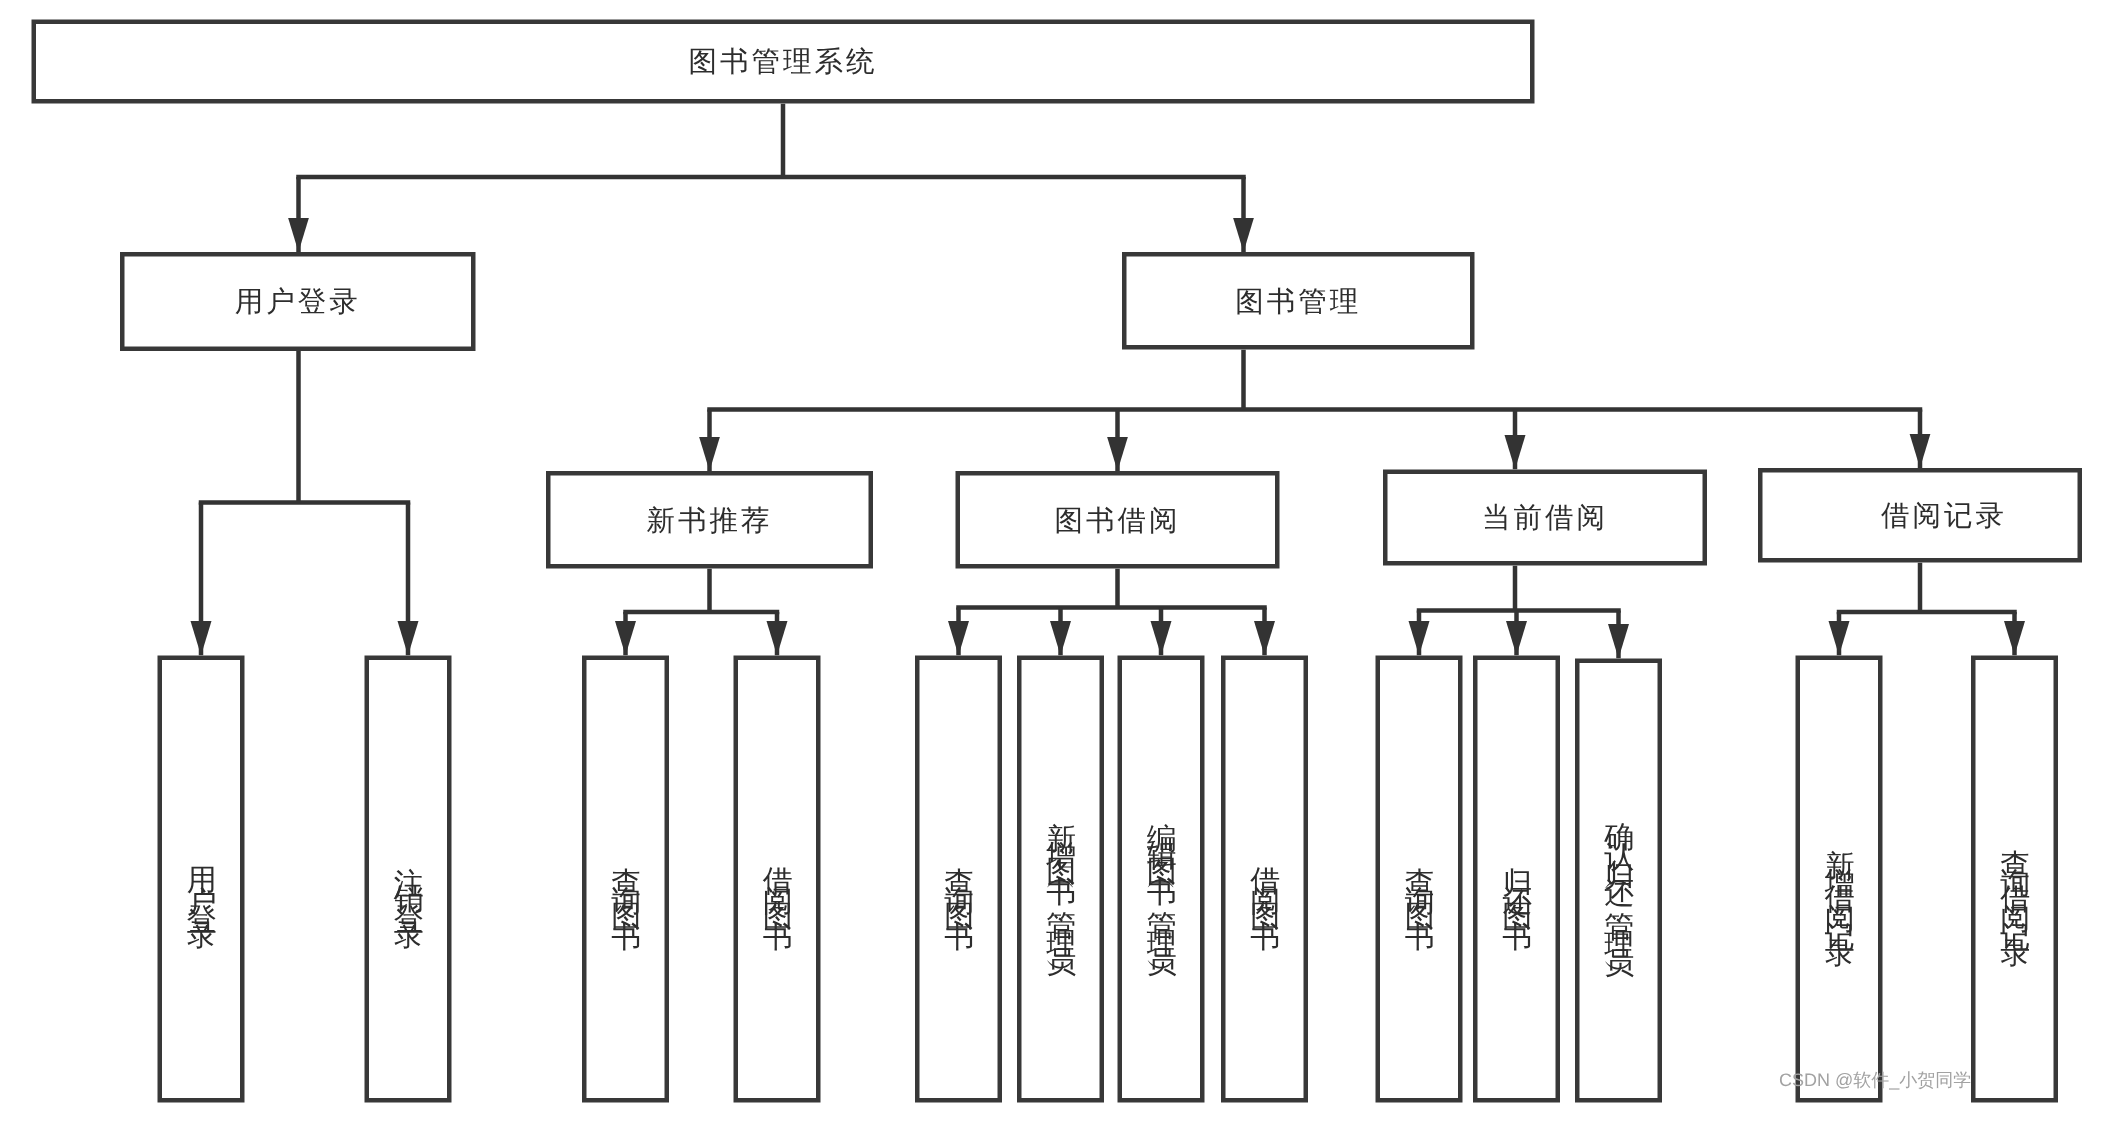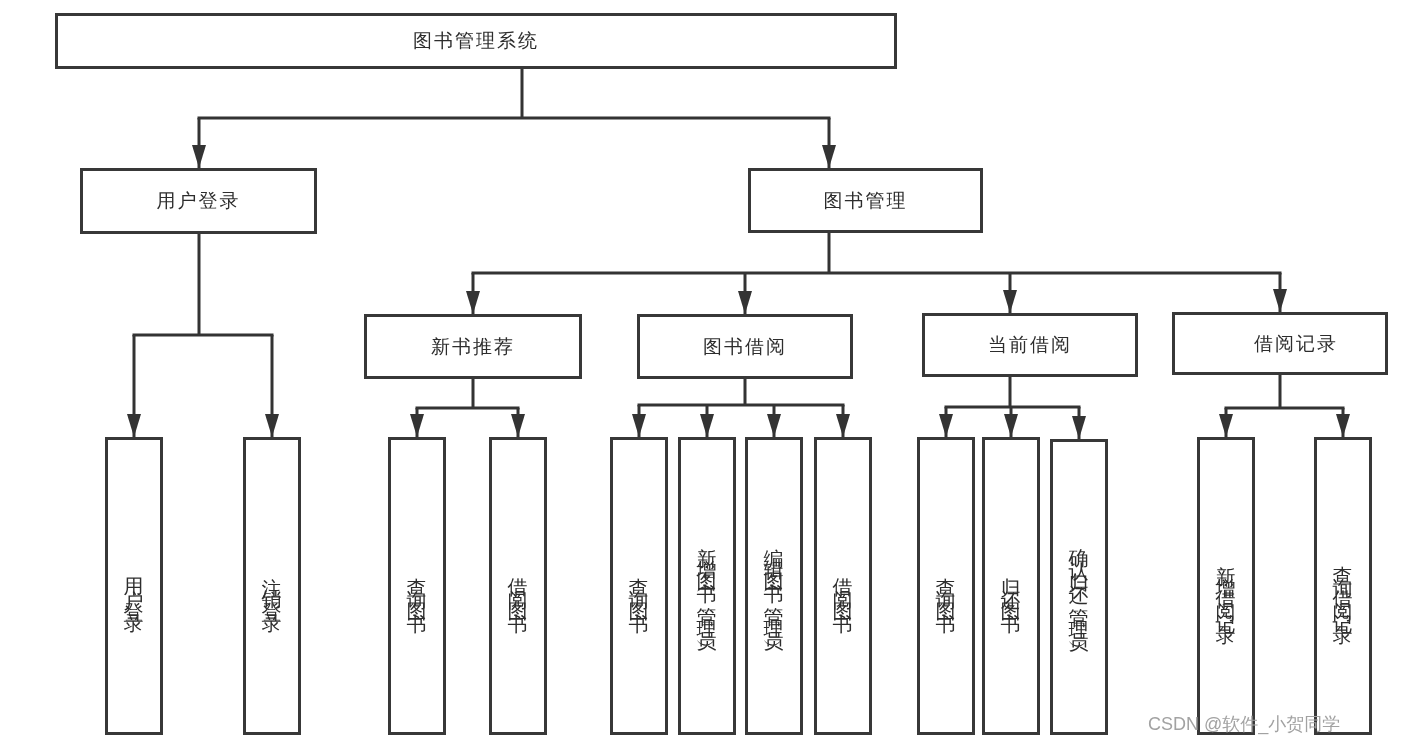--- a/index.html
+++ b/index.html
@@ -40,23 +40,23 @@
   }
   .leaf .vtext{
     writing-mode:vertical-rl;
     text-orientation:mixed;
     font-size:20px;
     letter-spacing:12px;
     line-height:1;
   }
   .watermark{
     position:absolute;
-    left:1148px;
+    left:1186px;
     top:712px;
-    font-size:18px;
+    font-size:12px;
     color:var(--wm);
     white-space:nowrap;
     z-index:5;
   }
 </style>
 </head>
 <body>
 
 <div class="stage">
 
@@ -91,21 +91,21 @@
       <line x1="774" y1="405" x2="774" y2="437" marker-end="url(#arw)"></line>
       <line x1="843" y1="405" x2="843" y2="437" marker-end="url(#arw)"></line>
       <line x1="946" y1="407" x2="946" y2="437" marker-end="url(#arw)"></line>
       <line x1="1011" y1="407" x2="1011" y2="437" marker-end="url(#arw)"></line>
       <line x1="1079" y1="407" x2="1079" y2="439" marker-end="url(#arw)"></line>
       <line x1="1226" y1="408" x2="1226" y2="437" marker-end="url(#arw)"></line>
       <line x1="1343" y1="408" x2="1343" y2="437" marker-end="url(#arw)"></line>
     </g>
   </svg>
 
-  <div class="box" style="left:21px;top:13px;width:842px;height:56px;margin-left:34px;">
+  <div class="box" style="left:21px;top:13px;width:1002px;height:56px;">
     <span class="hlabel">图书管理系统</span>
   </div>
 
   <div class="box" style="left:80px;top:168px;width:237px;height:66px;">
     <span class="hlabel">用户登录</span>
   </div>
   <div class="box" style="left:712px;top:168px;width:235px;height:65px;margin-left:36px;">
     <span class="hlabel">图书管理</span>
   </div>
 

